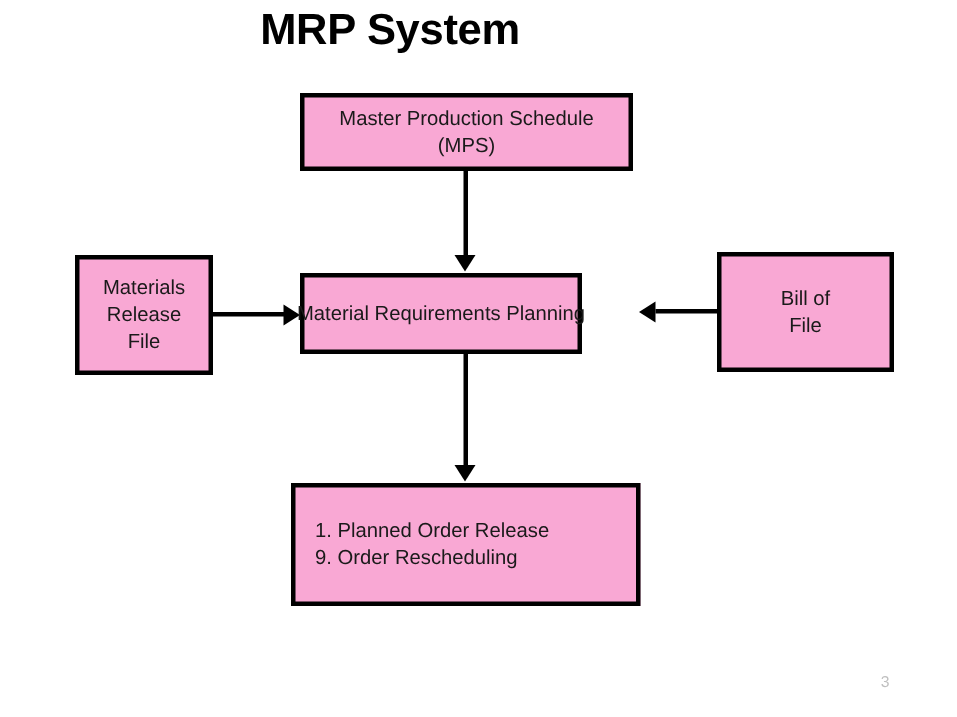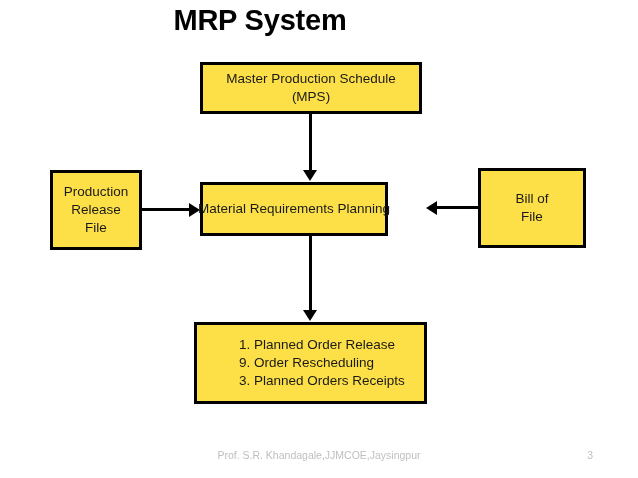--- a/index.html
+++ b/index.html
@@ -29,21 +29,21 @@
     font-size: 29px;
     font-weight: bold;
     color: #000000;
     letter-spacing: -0.2px;
   }
 
   
   .node {
     position: absolute;
     border: 3px solid #000000;
-    background: #fde047;
+    background: #f9a8d4;
     display: flex;
     flex-direction: column;
     align-items: center;
     justify-content: center;
     color: #1a1a1a;
     font-size: 13.5px;
     line-height: 1.32;
     text-align: center;
     z-index: 3;
   }
@@ -61,29 +61,29 @@
     width: 188px; height: 54px;
   }
 
   #box-inventory {
     left: 50px; top: 170px;
     width: 92px; height: 80px;
   }
 
   #box-bom {
     left: 478px; top: 168px;
-    width: 108px; height: 80px;
+    width: 118px; height: 80px;
   }
 
   #box-outputs {
     left: 194px; top: 322px;
     width: 233px; height: 82px;
     align-items: flex-start;
     justify-content: center;
-    padding-left: 42px;
+    padding-left: 13px;
     text-align: left;
   }
   #box-outputs .line { text-align: left; }
 
   
   .conn { position: absolute; z-index: 1; }
 
   .v-stem {
     width: 3px;
     background: #000000;
@@ -164,44 +164,42 @@
   <div class="node" id="box-mps">
     <span class="line">Master Production Schedule</span>
     <span class="line">(MPS)</span>
   </div>
 
   <div class="node" id="box-mrp">
     <span class="line">Material Requirements Planning</span>
   </div>
 
   <div class="node" id="box-inventory">
-    <span class="line">Production</span>
+    <span class="line">Materials</span>
     <span class="line">Release</span>
     <span class="line">File</span>
   </div>
 
   <div class="node" id="box-bom">
     <span class="line">Bill of</span>
     <span class="line">File</span>
   </div>
 
   <div class="node" id="box-outputs">
     <span class="line">1. Planned Order Release</span>
     <span class="line">9. Order Rescheduling</span>
-    <span class="line">3. Planned Orders Receipts</span>
   </div>
 
   <div class="conn v-stem" id="stem-mps-mrp"></div>
   <div class="arrow-down" id="head-mps-mrp"></div>
 
   <div class="conn h-stem" id="stem-inv-mrp"></div>
   <div class="arrow-right" id="head-inv-mrp"></div>
 
   <div class="conn h-stem" id="stem-bom-mrp"></div>
   <div class="arrow-left" id="head-bom-mrp"></div>
 
   <div class="conn v-stem" id="stem-mrp-out"></div>
   <div class="arrow-down" id="head-mrp-out"></div>
 
-  <div id="footer-author">Prof. S.R. Khandagale,JJMCOE,Jaysingpur</div>
   <div id="footer-page">3</div>
 
 </div>
 
 </body></html>

